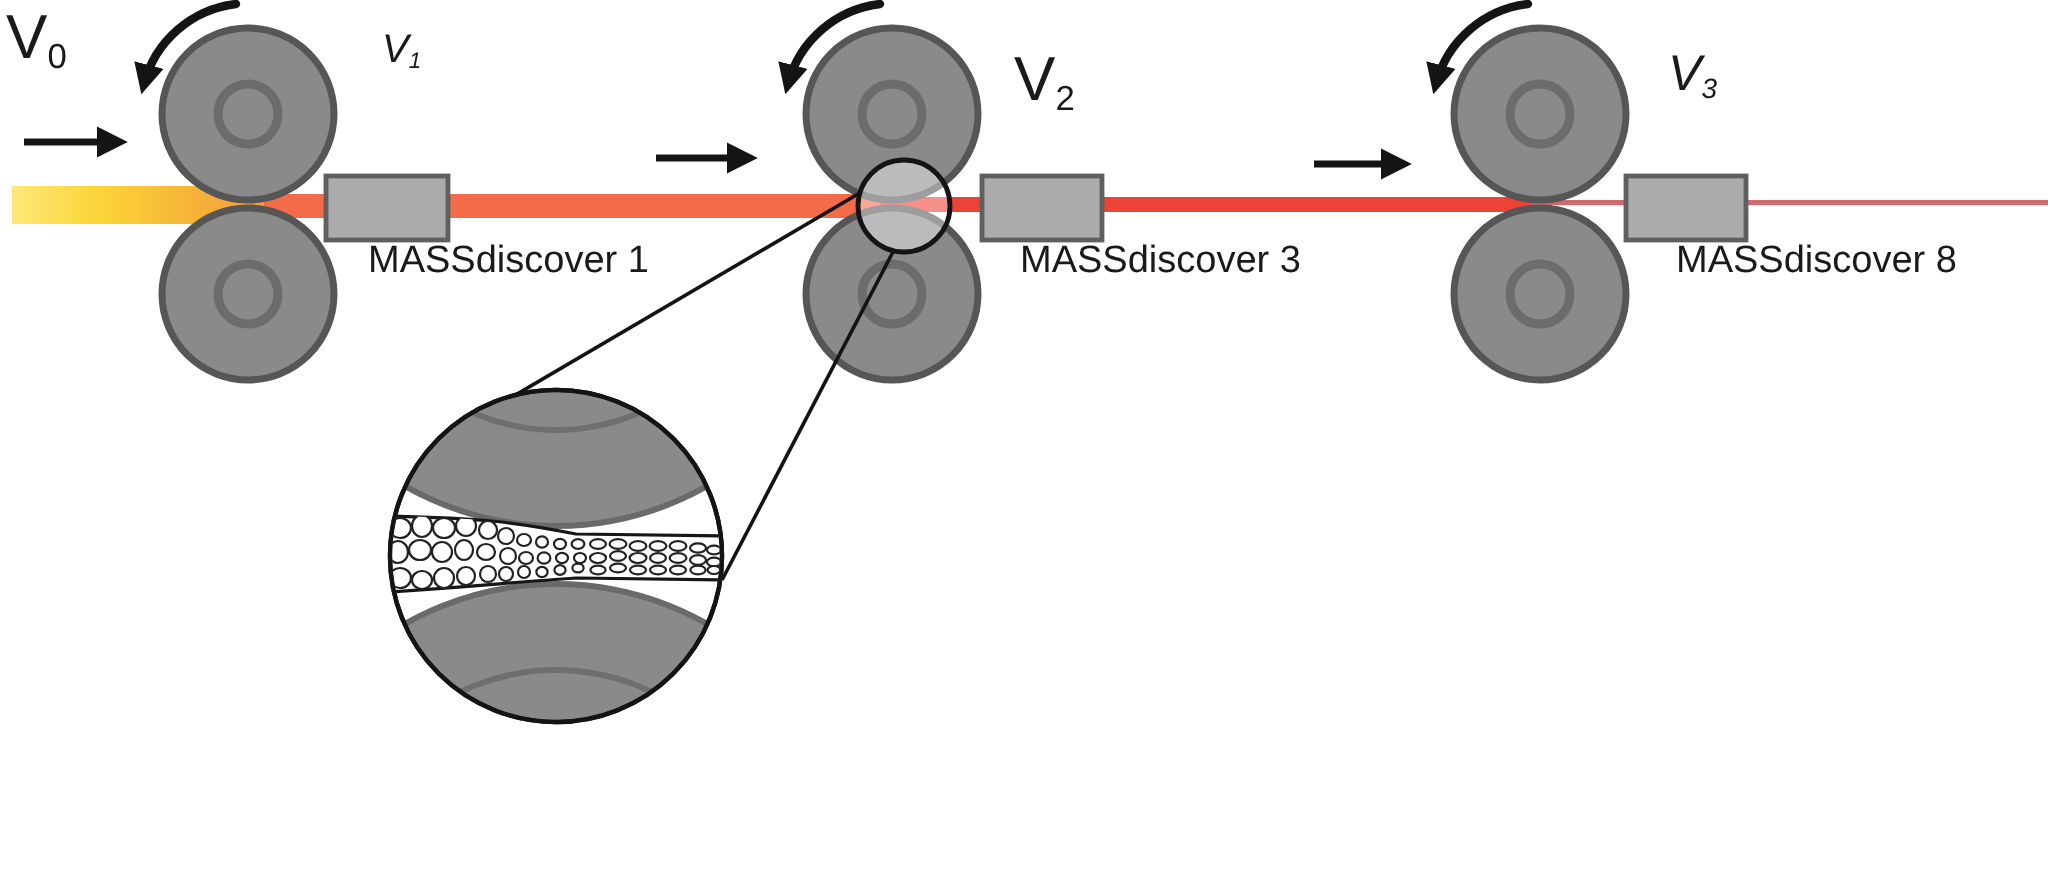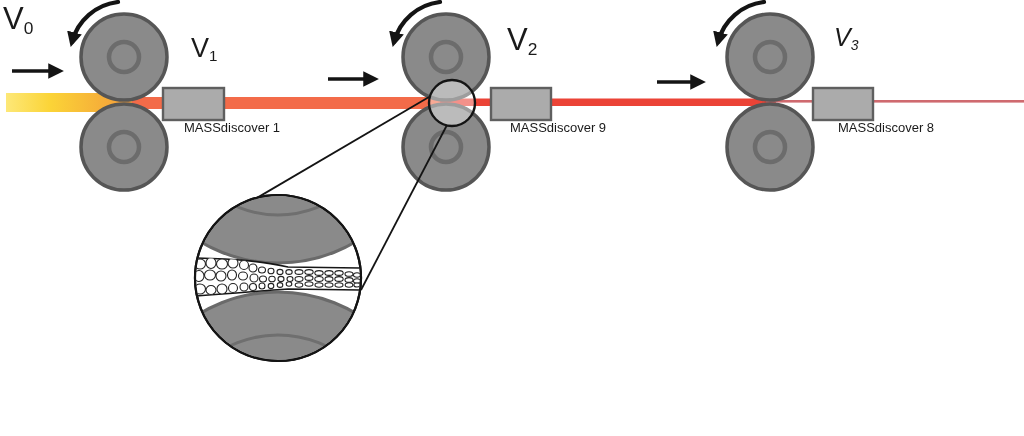--- a/index.html
+++ b/index.html
@@ -4,24 +4,24 @@
 <style>
   html,body{margin:0;padding:0;background:#ffffff;}
   .stage{
     position:relative;width:1024px;height:436px;background:#ffffff;overflow:hidden;
     font-family:"Liberation Sans",sans-serif;color:#1a1a1a;
   }
   .stage svg{position:absolute;left:0;top:0;}
   .vlabel{position:absolute;font-weight:400;line-height:1;letter-spacing:0;}
   .vlabel .sub{font-size:0.56em;vertical-align:-0.28em;}
   #v0{left:3px;top:3px;font-size:31px;}
-  #v1{left:191px;top:35px;font-size:27px;}
+  #v1{left:191px;top:15px;font-size:20px;font-style:italic;}
   #v2{left:507px;top:24px;font-size:31px;}
   #v3{left:834px;top:25px;font-size:25px;font-style:italic;}
-  .mlabel{position:absolute;font-size:13px;line-height:1.1;}
+  .mlabel{position:absolute;font-size:19px;line-height:1.1;}
   #m1{left:184px;top:121px;}
   #m2{left:510px;top:121px;}
   #m3{left:838px;top:121px;}
   .label-layer div{pointer-events:none;}
 </style>
 </head>
 <body>
 
 <div class="stage">
 
@@ -156,16 +156,16 @@
       <circle cx="278" cy="278" r="83" fill="none" stroke="#141414" stroke-width="2.2"></circle>
     </g>
   </svg>
 
   <div class="label-layer">
     <div class="vlabel" id="v0"><span>V</span><span class="sub">0</span></div>
     <div class="vlabel" id="v1"><span>V</span><span class="sub">1</span></div>
     <div class="vlabel" id="v2"><span>V</span><span class="sub">2</span></div>
     <div class="vlabel" id="v3"><span>V</span><span class="sub">3</span></div>
     <div class="mlabel" id="m1">MASSdiscover 1</div>
-    <div class="mlabel" id="m2">MASSdiscover 9</div>
+    <div class="mlabel" id="m2">MASSdiscover 3</div>
     <div class="mlabel" id="m3">MASSdiscover 8</div>
   </div>
 </div>
 
 </body></html>

